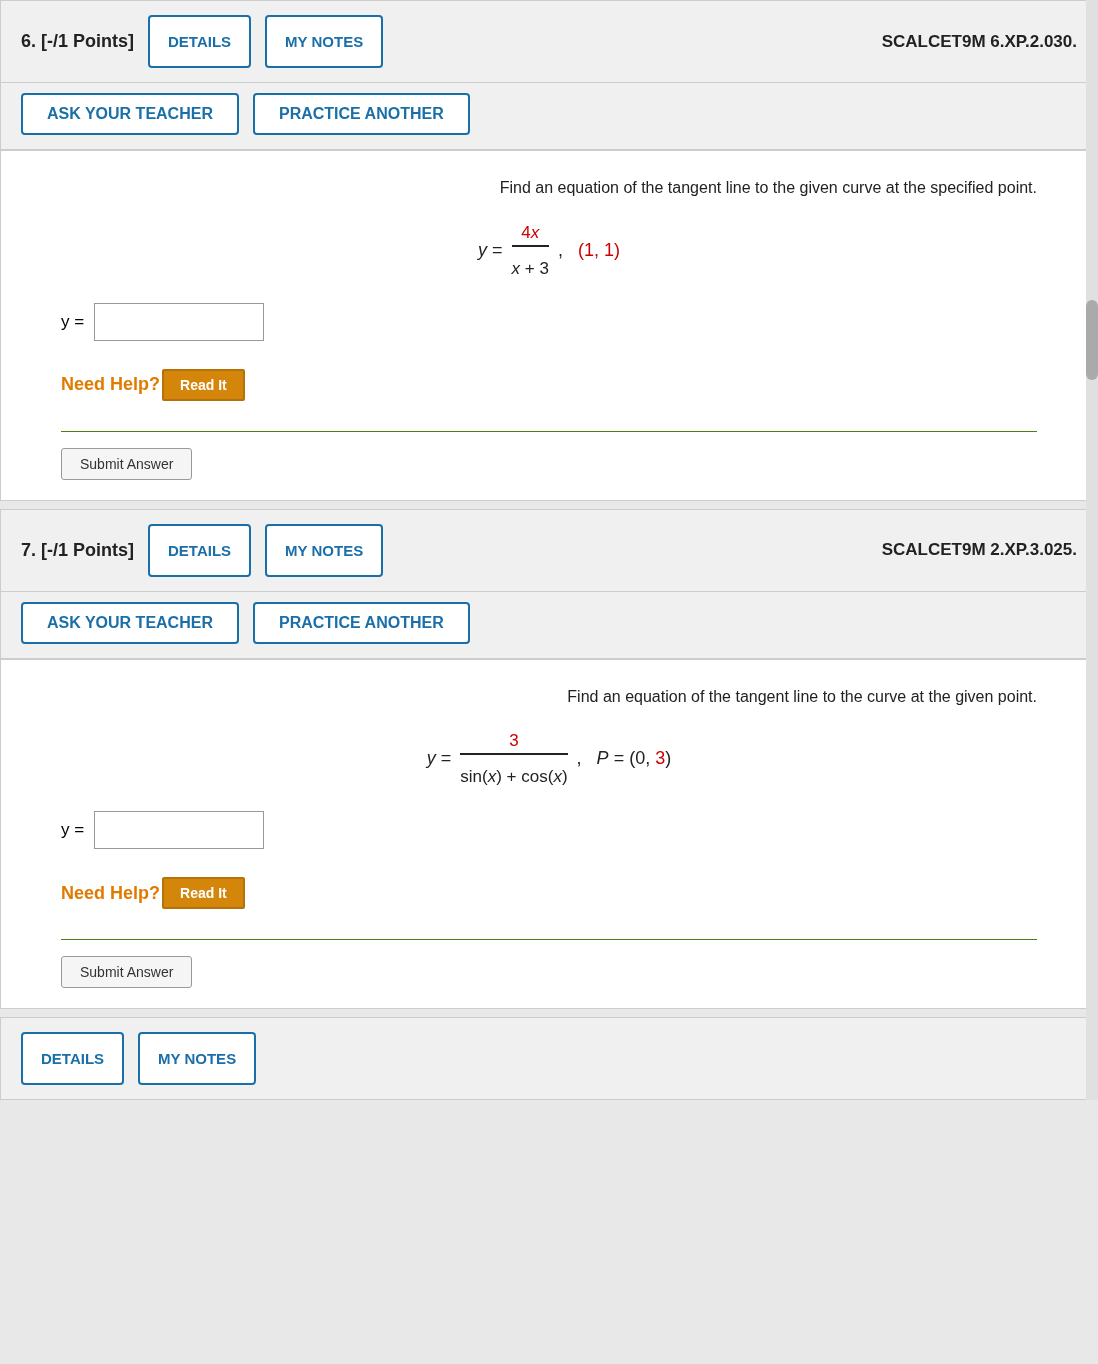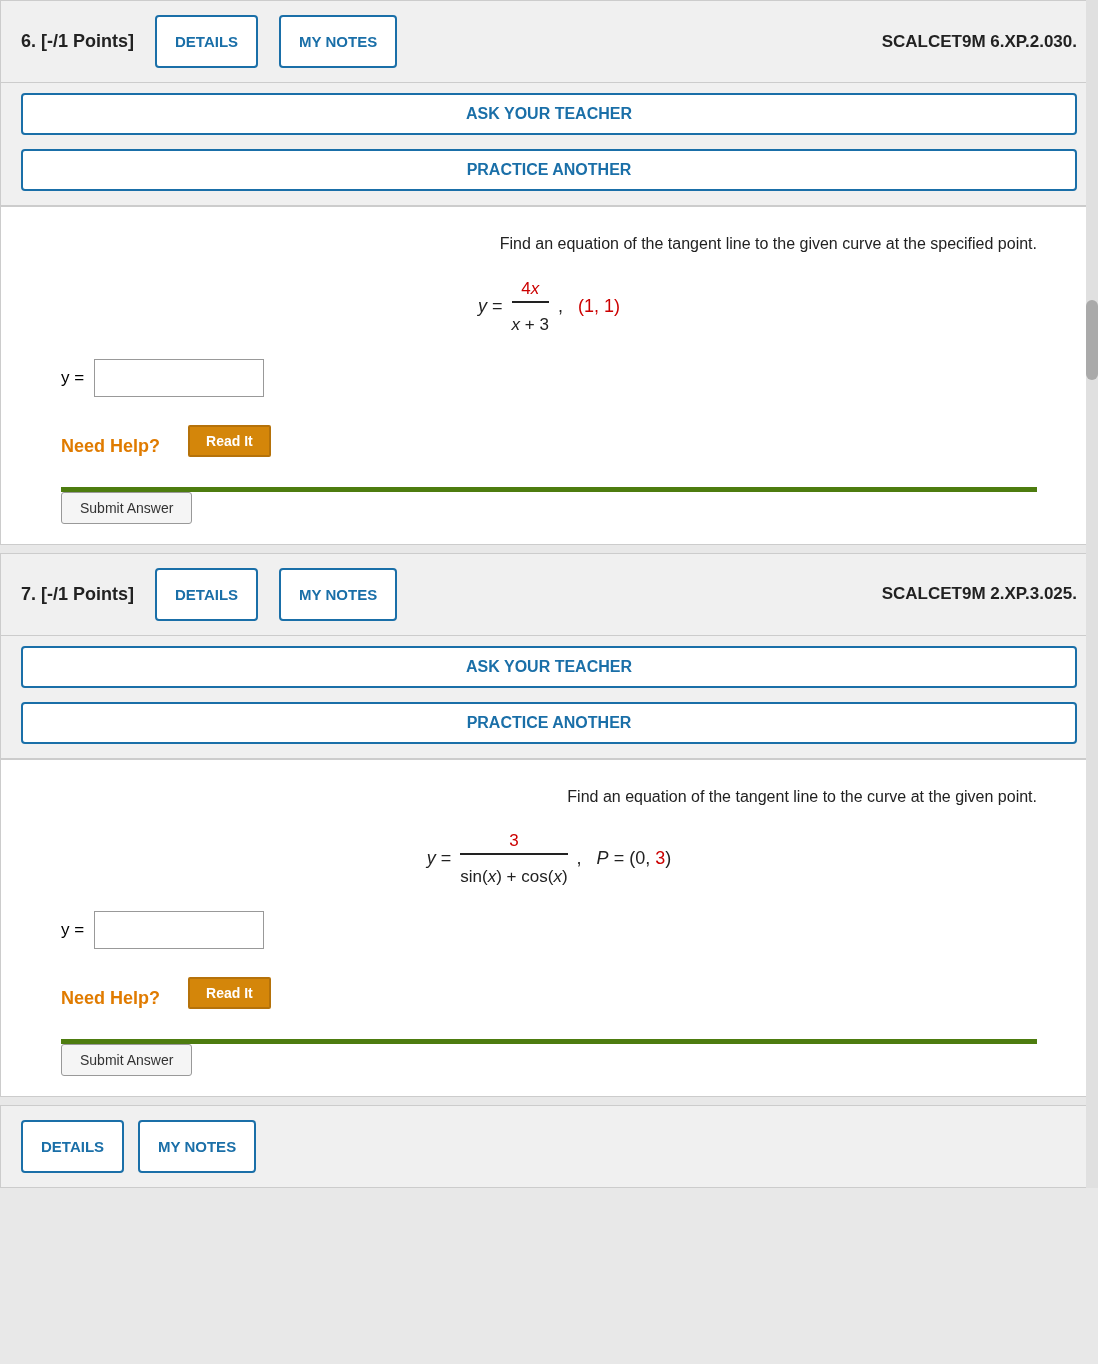--- a/index.html
+++ b/index.html
@@ -15,21 +15,21 @@
       border: 1px solid #ccc;
       margin-bottom: 8px;
     }
 
     .question-header {
       background: #f0f0f0;
       border-bottom: 1px solid #ccc;
       padding: 14px 20px;
       display: flex;
       align-items: center;
-      gap: 21px;
+      gap: 14px;
       flex-wrap: wrap;
     }
 
     .question-number {
       font-size: 18px;
       font-weight: bold;
       color: #222;
       white-space: nowrap;
     }
 
@@ -43,21 +43,20 @@
       cursor: pointer;
       border-radius: 4px;
     }
 
     .question-actions {
       background: #f0f0f0;
       padding: 10px 20px 14px 20px;
       display: flex;
       gap: 14px;
       border-bottom: 2px solid #ccc;
-      flex-direction: column;
     }
 
     .btn-ask {
       border: 2px solid #1a6fa8;
       background: #fff;
       color: #1a6fa8;
       font-size: 16px;
       font-weight: bold;
       padding: 10px 24px;
       cursor: pointer;
@@ -121,22 +120,22 @@
     .answer-input {
       border: 1px solid #999;
       padding: 8px 10px;
       font-size: 15px;
       width: 170px;
       height: 38px;
     }
 
     .need-help-row {
       display: flex;
-      align-items: flex-end;
-      gap: 28px;
+      align-items: center;
+      gap: 2px;
       margin-bottom: 30px;
     }
 
     .need-help-label {
       font-size: 18px;
       font-weight: bold;
       color: #e07b00;
     }
 
     .btn-read-it {
@@ -144,21 +143,22 @@
       color: #fff;
       border: 2px solid #b5720a;
       font-size: 14px;
       font-weight: bold;
       padding: 6px 16px;
       cursor: pointer;
       border-radius: 2px;
     }
 
     .submit-row {
-      border-top: 5px solid #4d7c0f;
+      border-top: 1px solid #4d7c0f;
+      padding-top: 16px;
     }
 
     .btn-submit {
       background: #f5f5f5;
       border: 1px solid #999;
       color: #333;
       font-size: 14px;
       padding: 7px 18px;
       cursor: pointer;
       border-radius: 3px;

